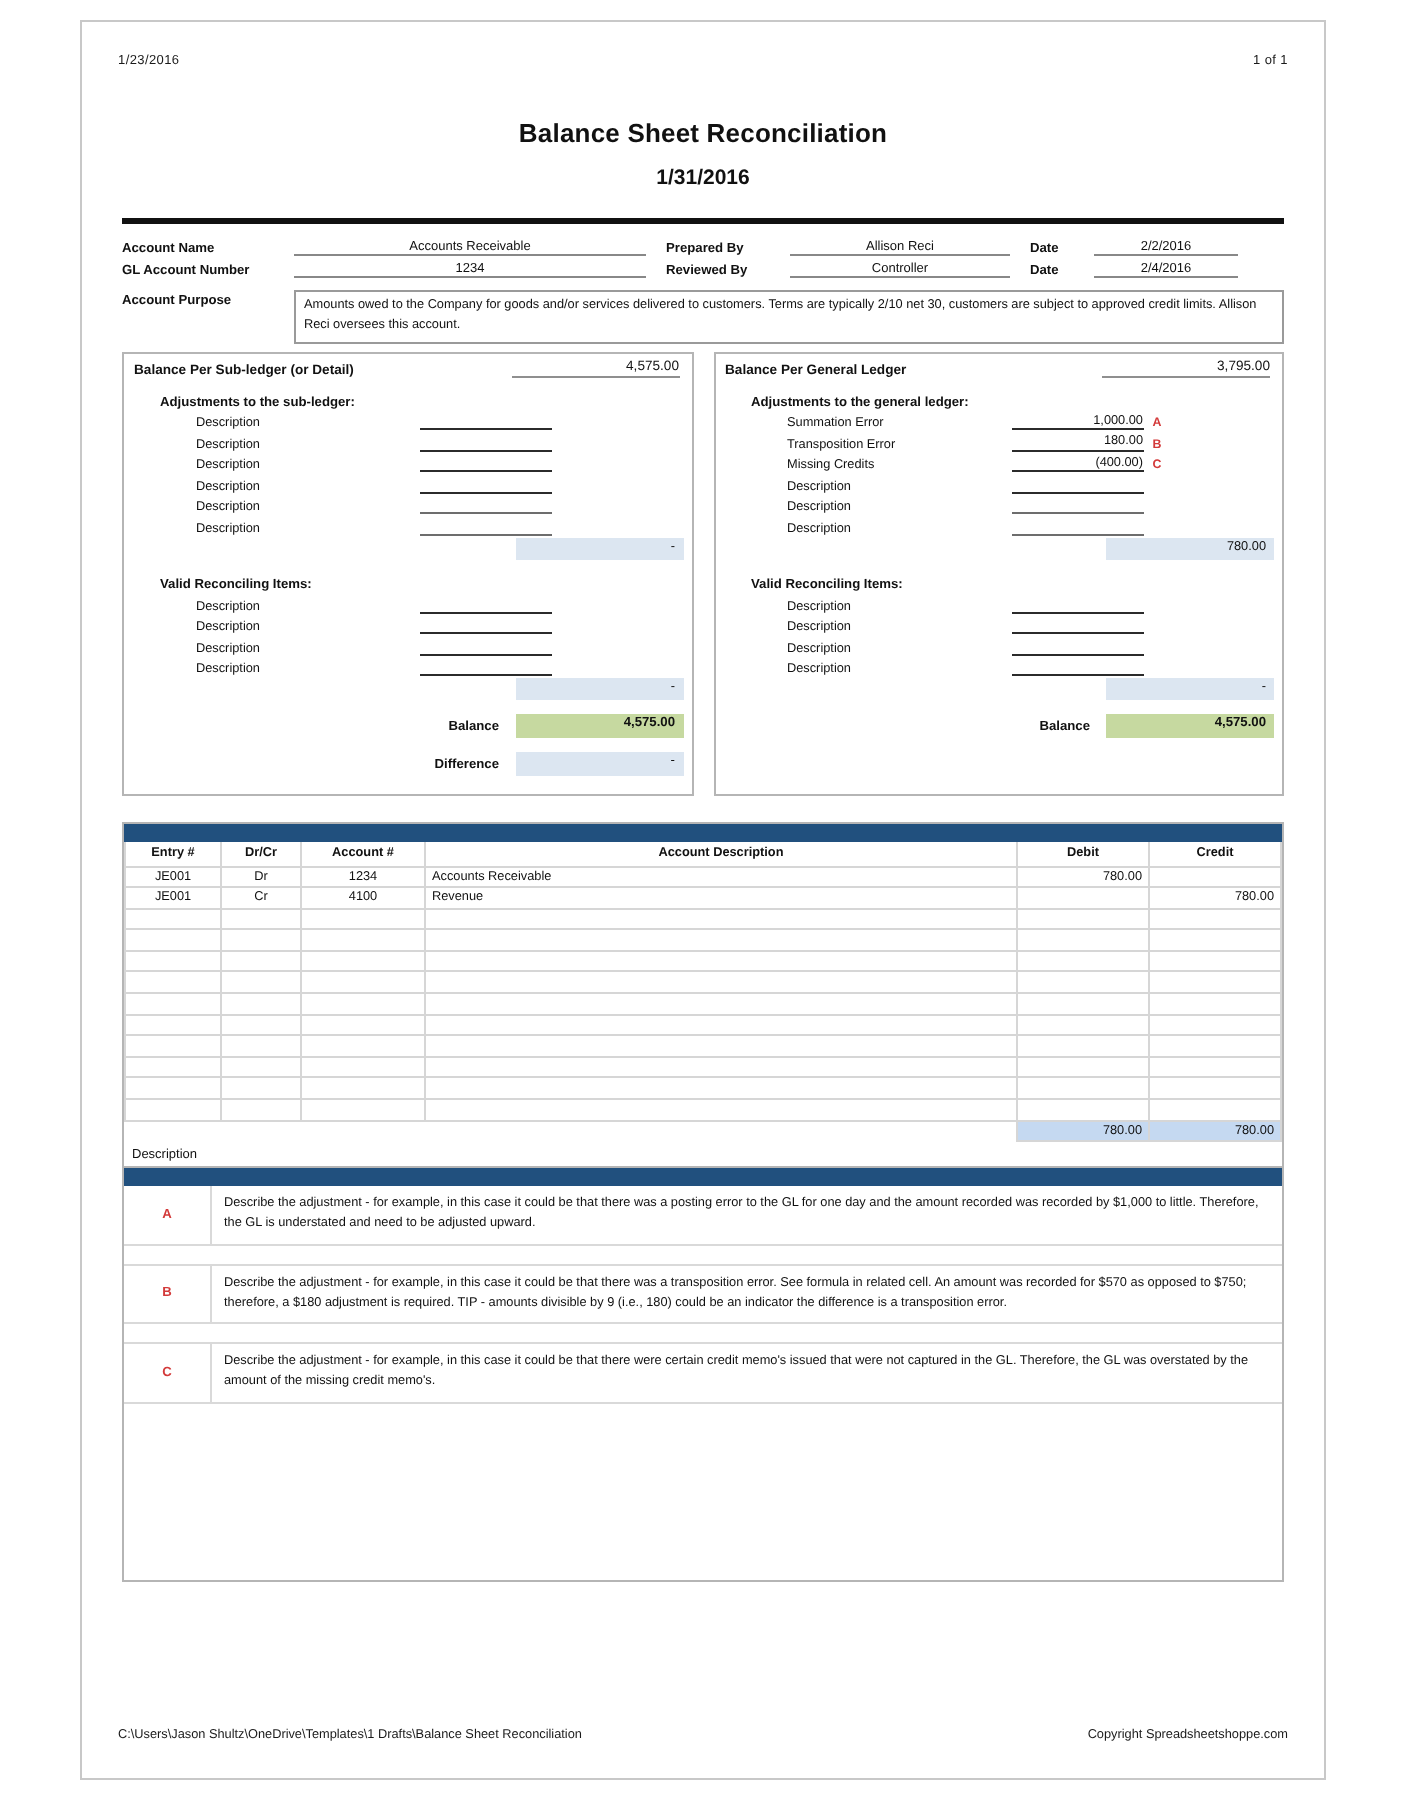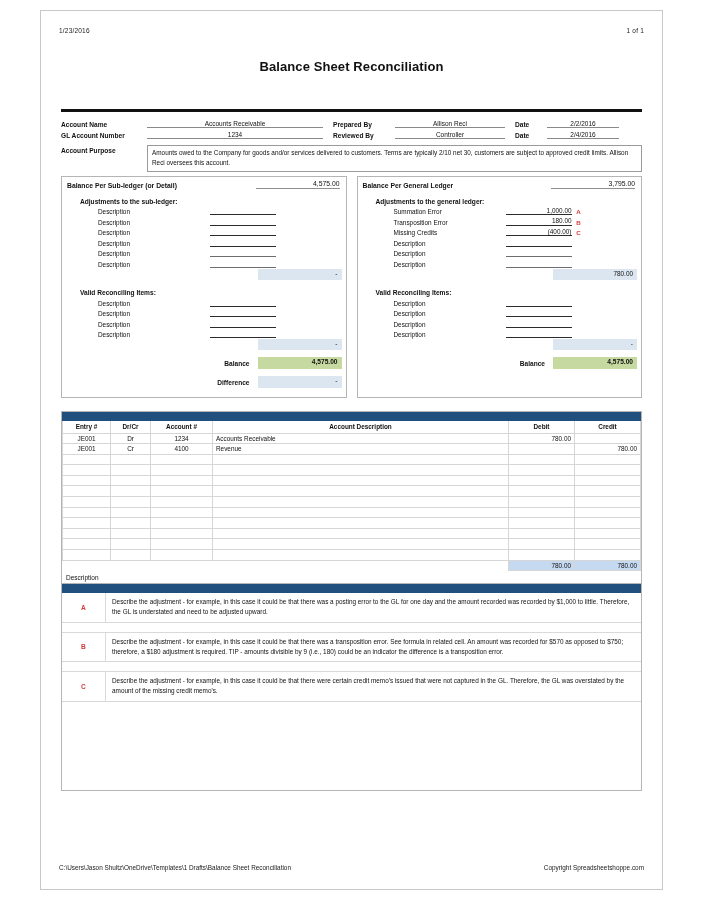--- a/index.html
+++ b/index.html
@@ -198,20 +198,21 @@
 
 <div class="page">
   <div class="sheet">
 
     <div class="pg-head">
       <span>1/23/2016</span>
       <span>1 of 1</span>
     </div>
 
     <div class="doc-title">Balance Sheet Reconciliation</div>
+    <div class="doc-date">1/31/2016</div>
     <div class="rule-thick"></div>
 
     <div class="ident">
       <div class="ident-row">
         <span class="lbl w-lbl1">Account Name</span>
         <span class="uline w-val1">Accounts Receivable</span>
         <span class="gap-a"></span>
         <span class="lbl w-lbl2">Prepared By</span>
         <span class="uline w-val2">Allison Reci</span>
         <span class="gap-b"></span>

